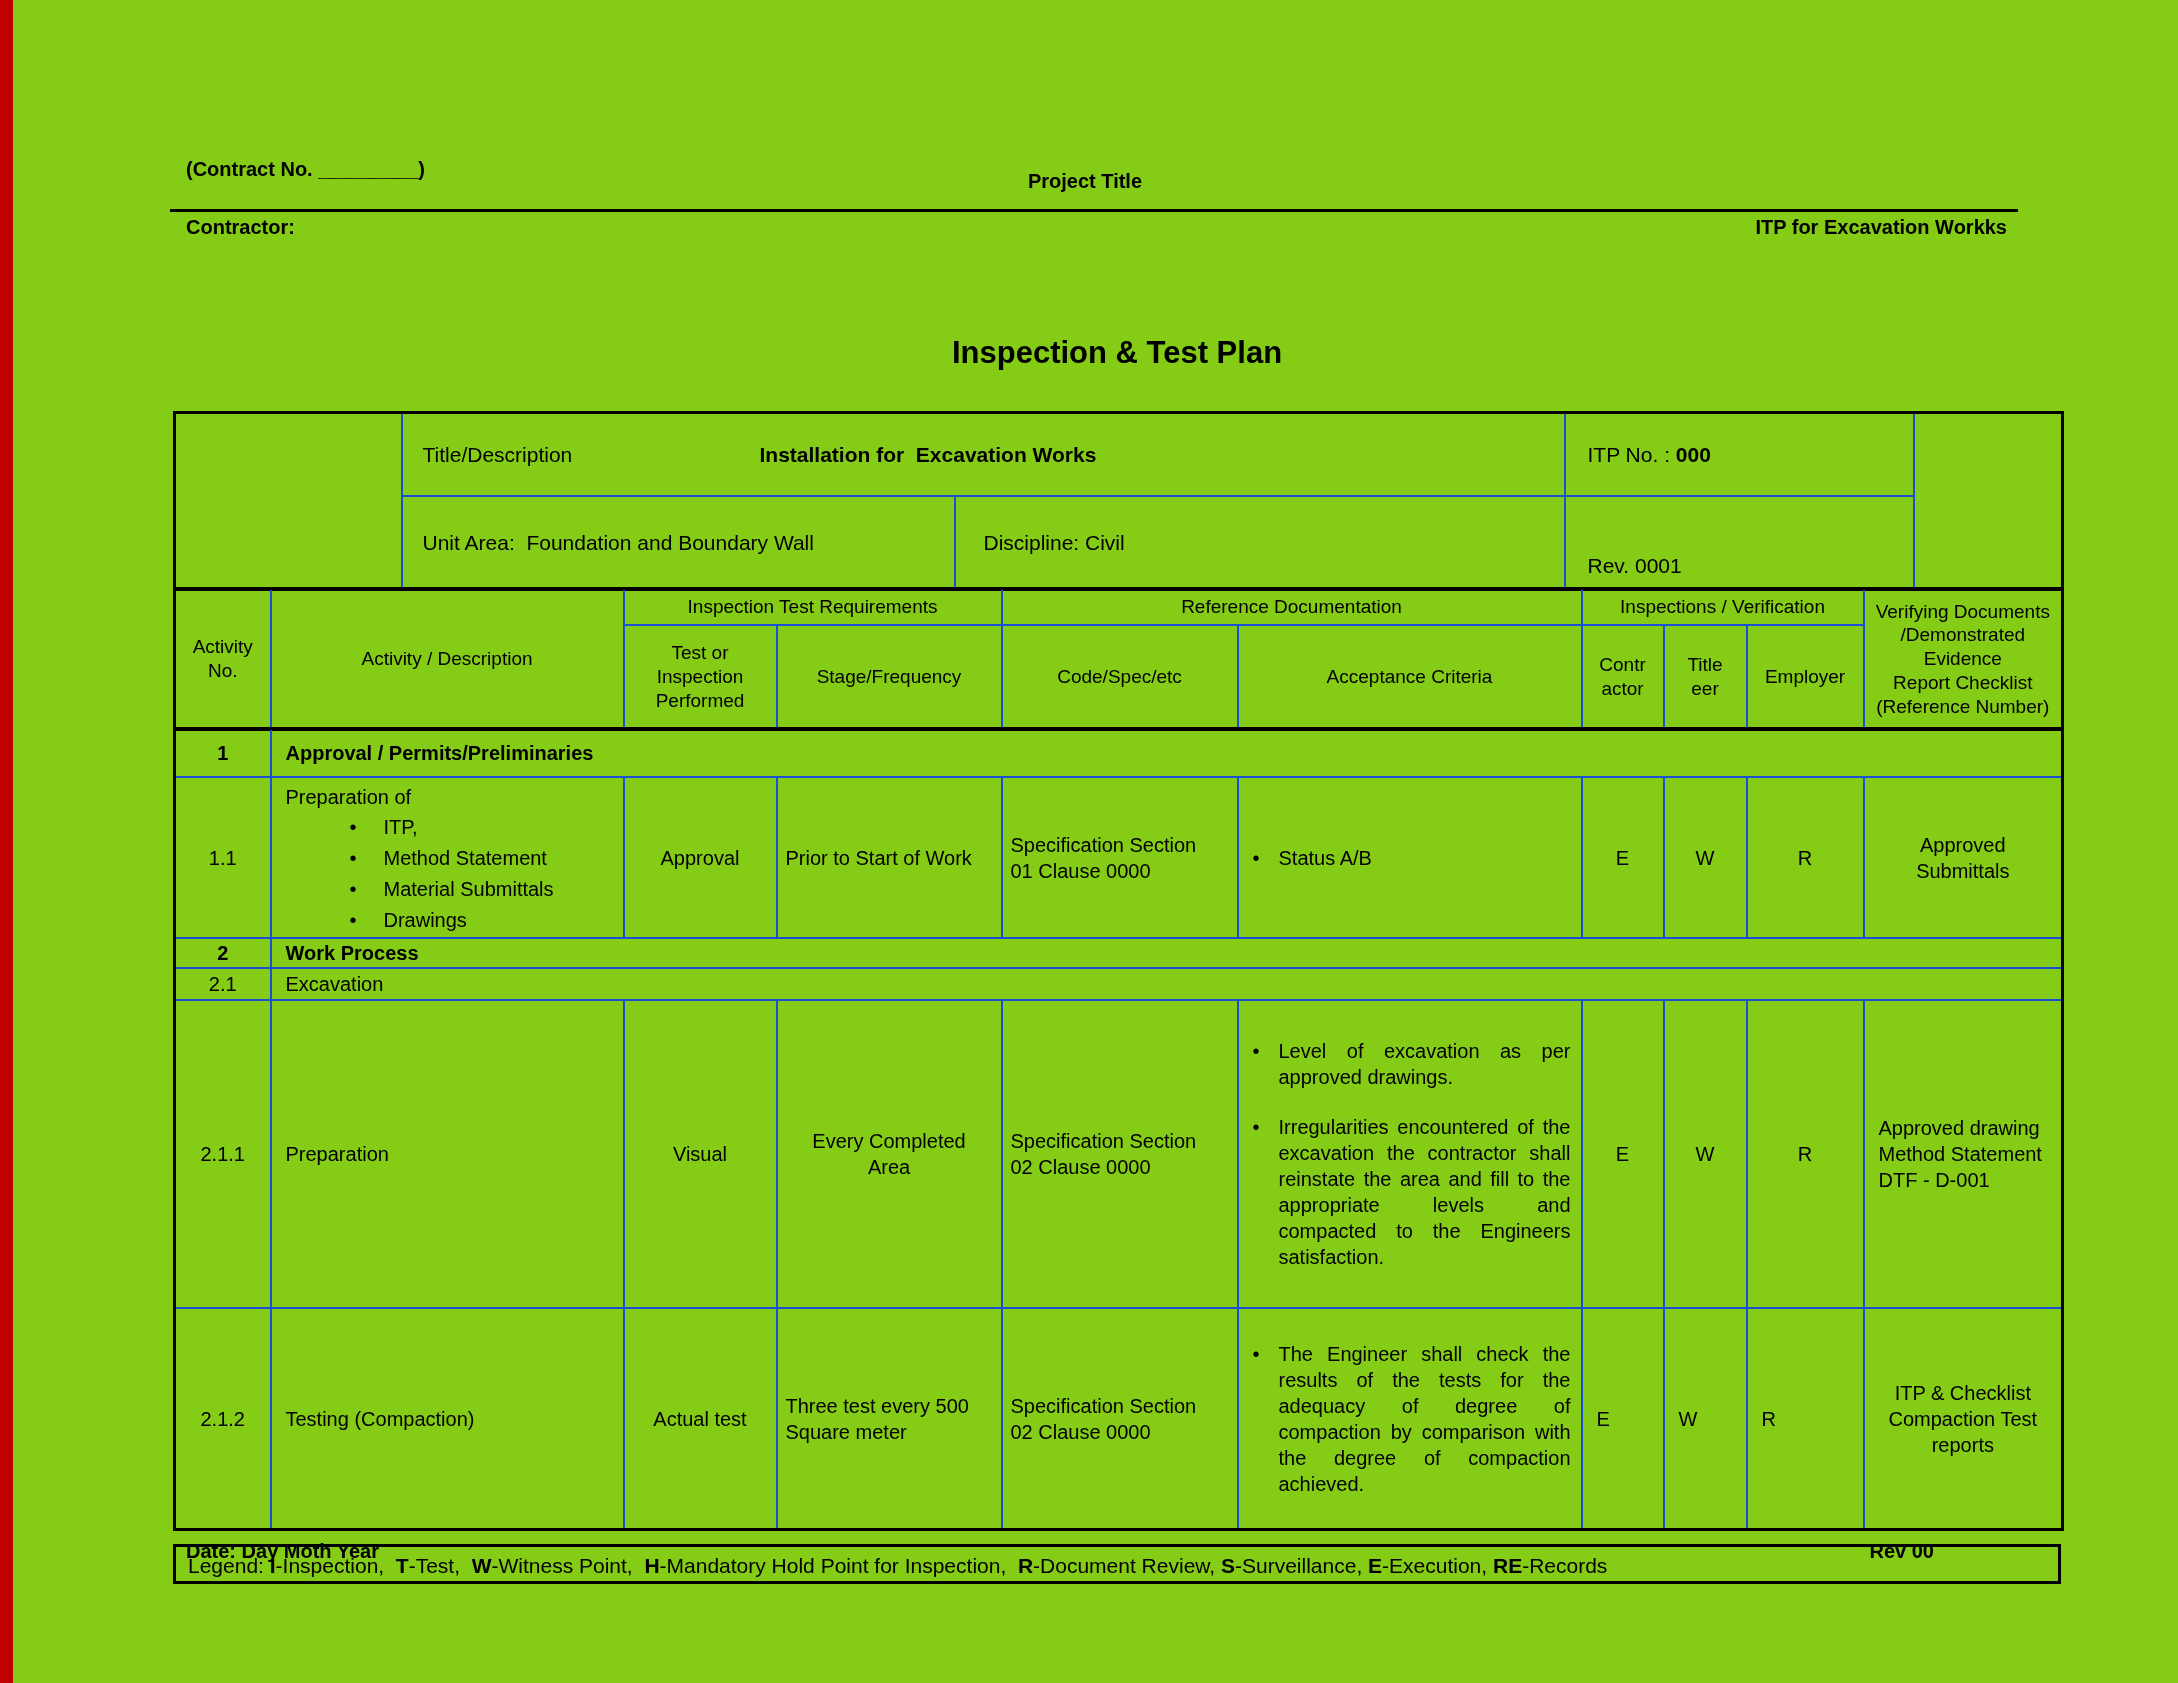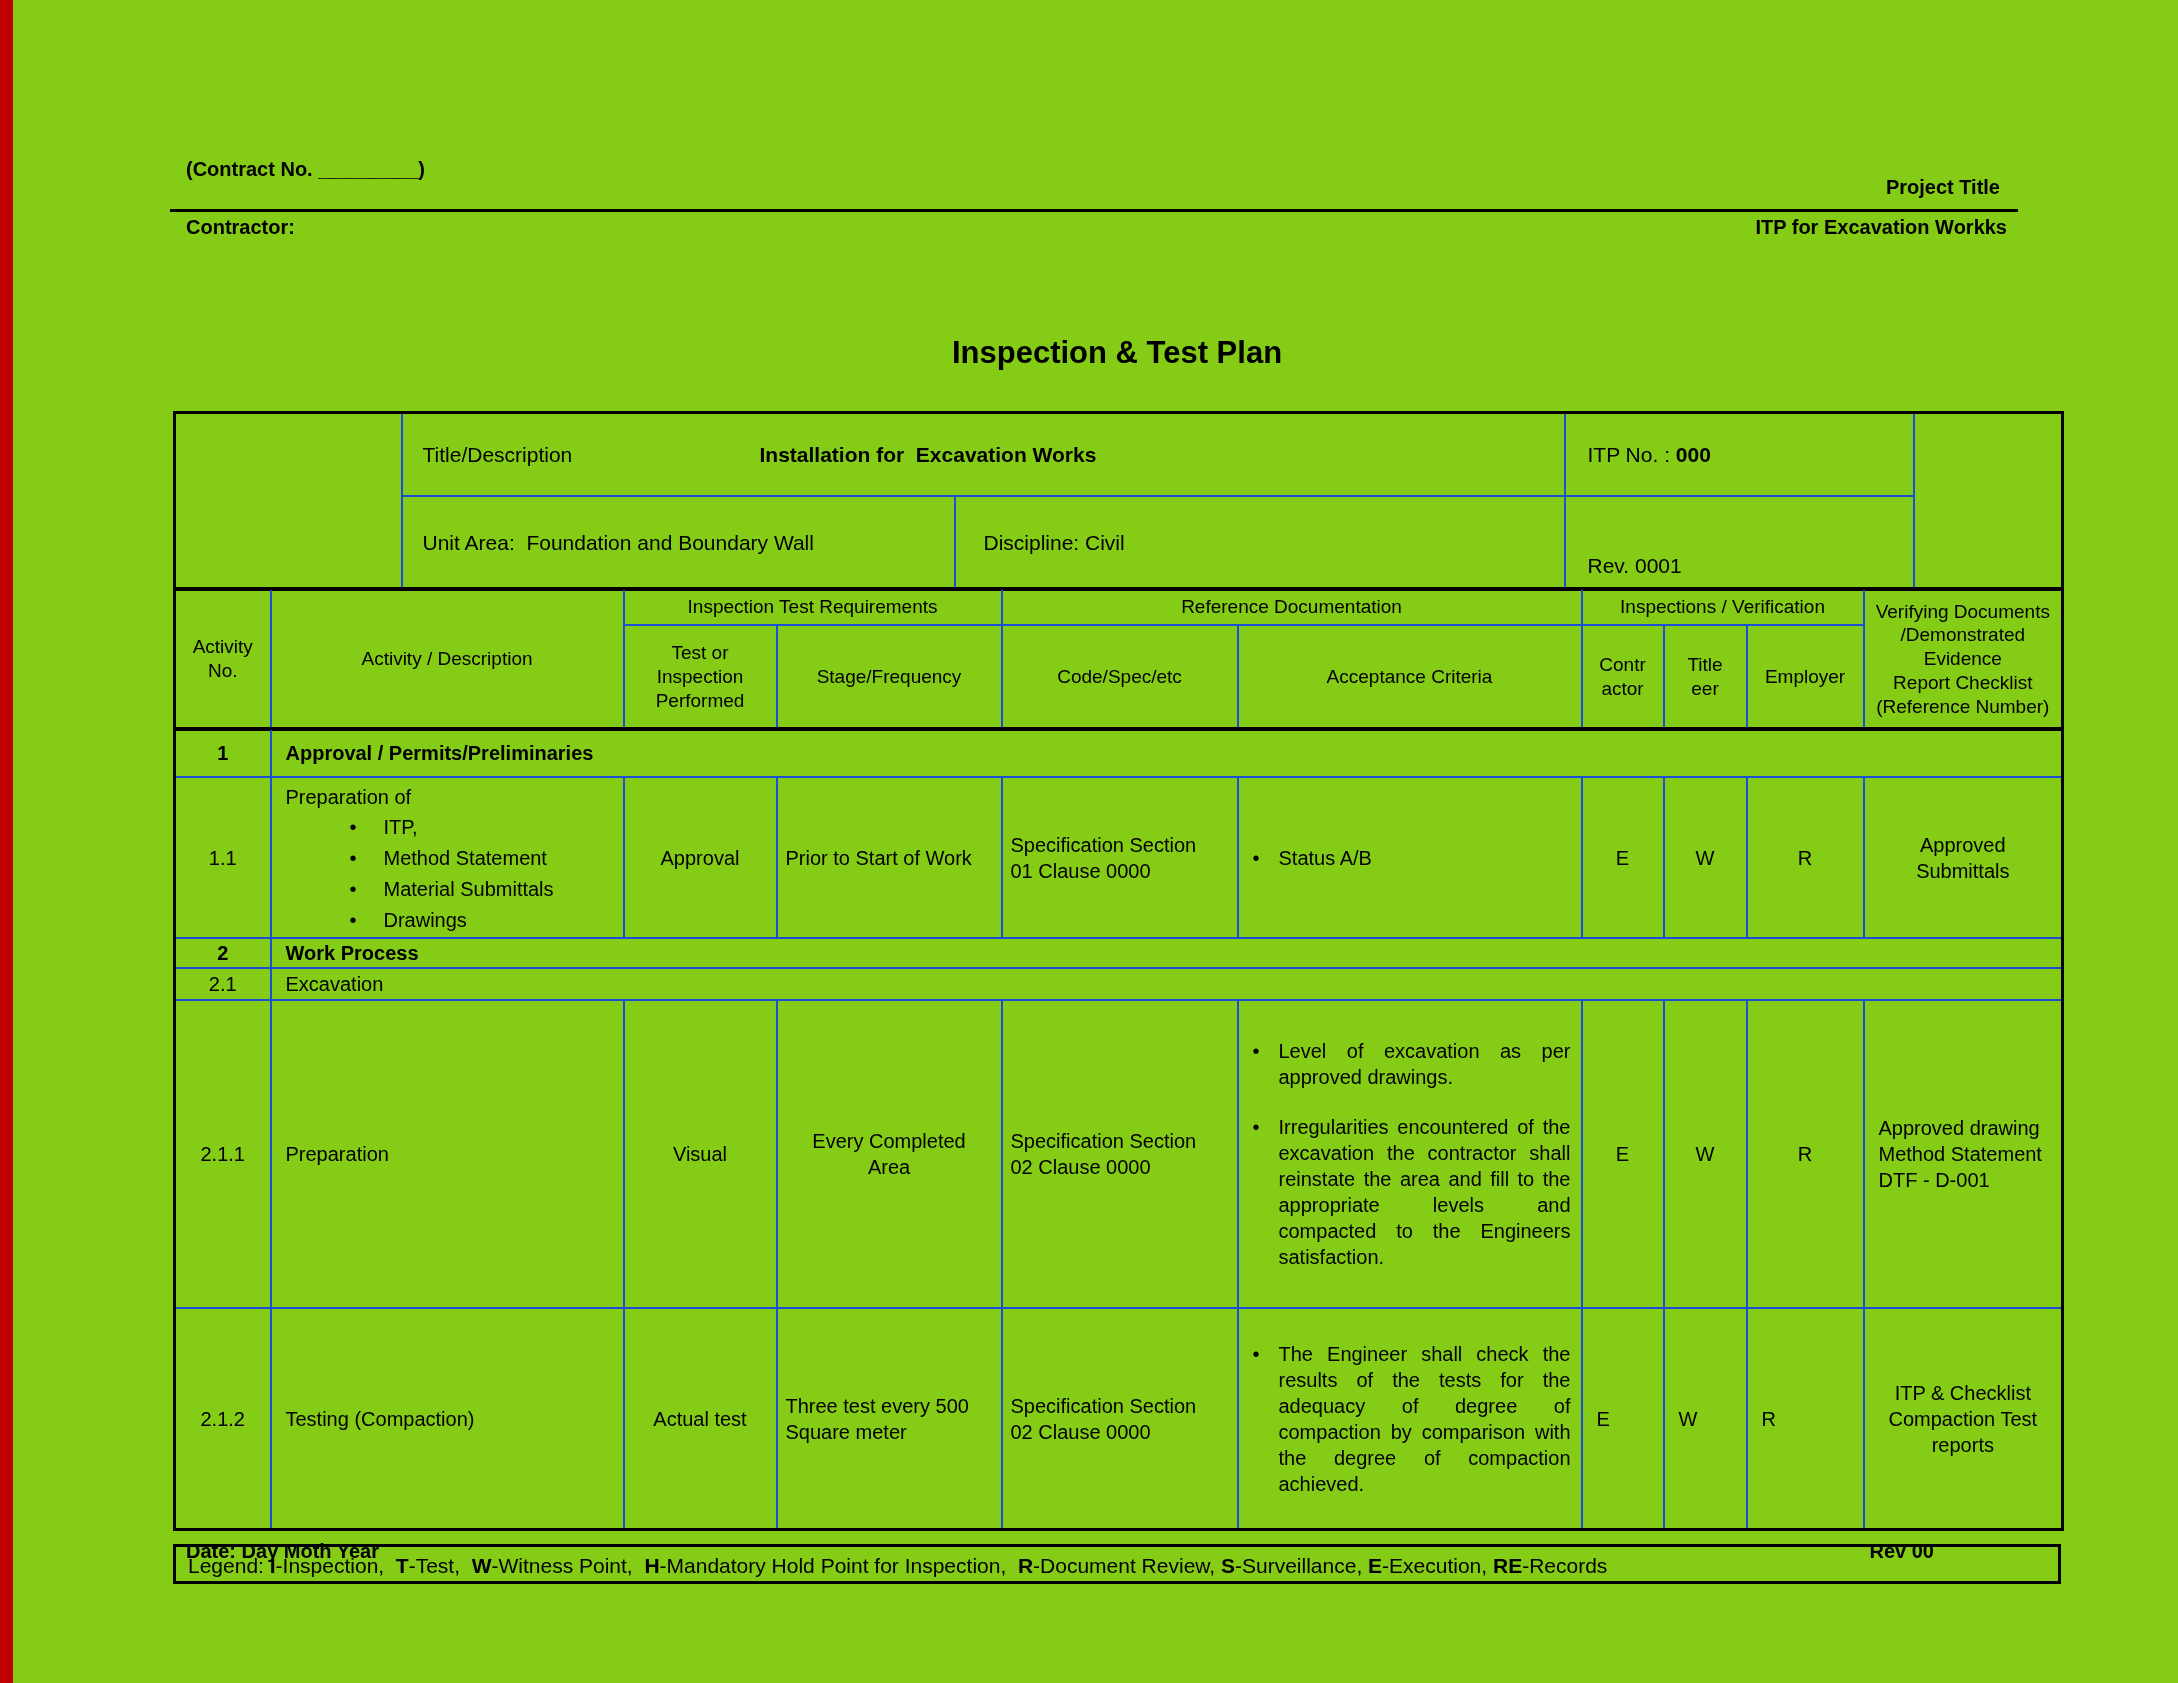--- a/index.html
+++ b/index.html
@@ -3,21 +3,21 @@
 <meta charset="utf-8">
 <style>
   html,body{margin:0;padding:0;background:#ffffff;}
   .page{position:relative;width:2178px;height:1683px;background:#84cc16;
         font-family:"Liberation Sans",sans-serif;color:#000;overflow:hidden;}
   .edge-strip{position:absolute;left:0;top:0;width:13px;height:1683px;background:#c00000;}
   .pre{white-space:pre-wrap;}
 
   
   .contract{position:absolute;left:186px;top:158px;font-size:20px;font-weight:bold;}
-  .proj-title{position:absolute;left:170px;top:176px;width:1830px;text-align:right;
+  .proj-title{position:absolute;left:170px;top:170px;width:1830px;text-align:center;
               font-size:20px;font-weight:bold;}
   .rule{position:absolute;left:170px;top:209px;width:1848px;height:3px;background:#000;}
   .contractor{position:absolute;left:186px;top:216px;font-size:20px;font-weight:bold;}
   .itp-sub{position:absolute;left:170px;top:216px;width:1837px;text-align:right;
            font-size:20px;font-weight:bold;}
 
   .doc-title{position:absolute;left:173px;top:335px;width:1888px;text-align:center;
              font-size:31px;font-weight:bold;}
 
   .tables{position:absolute;left:173px;top:411px;width:1888px;}

